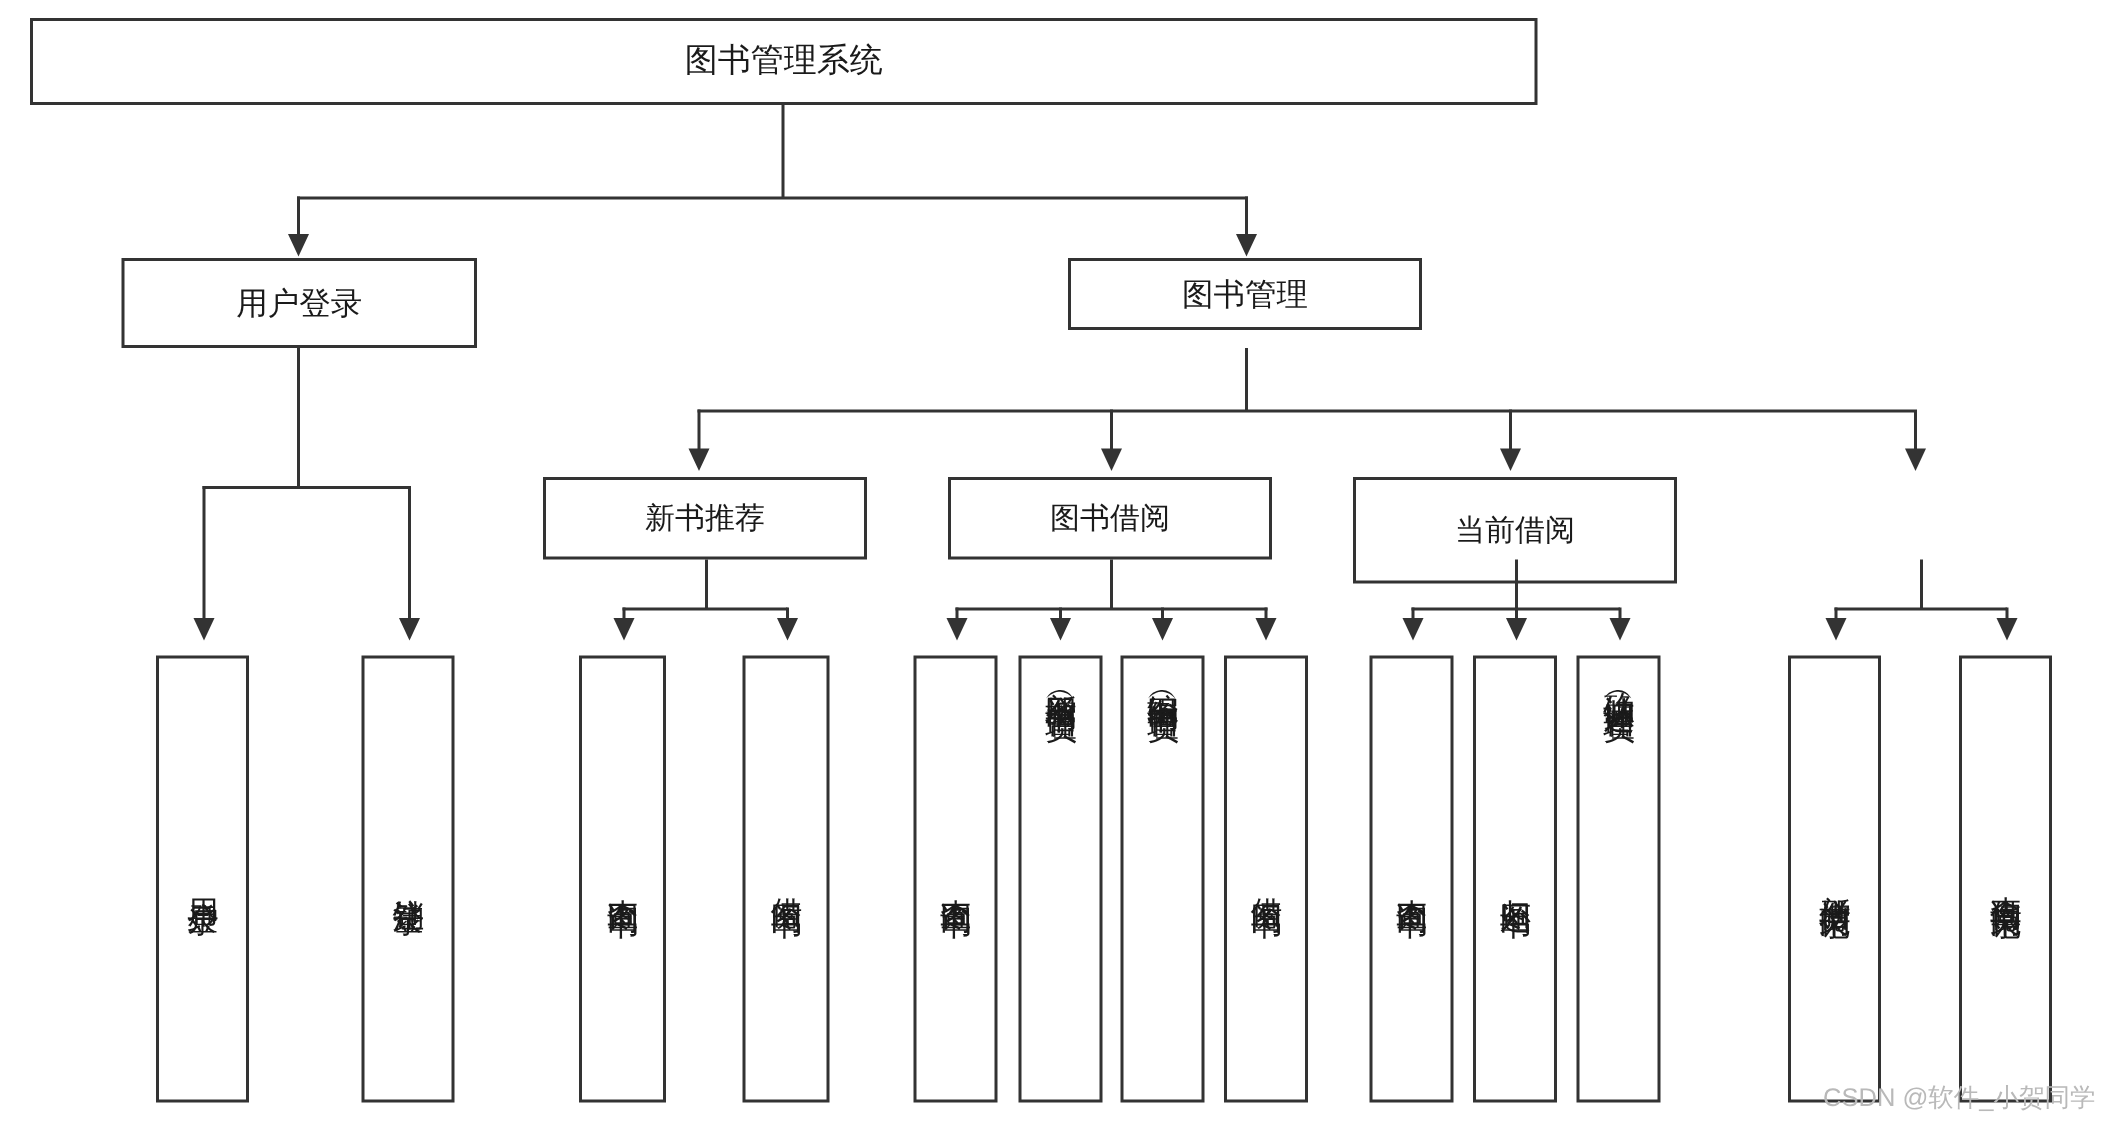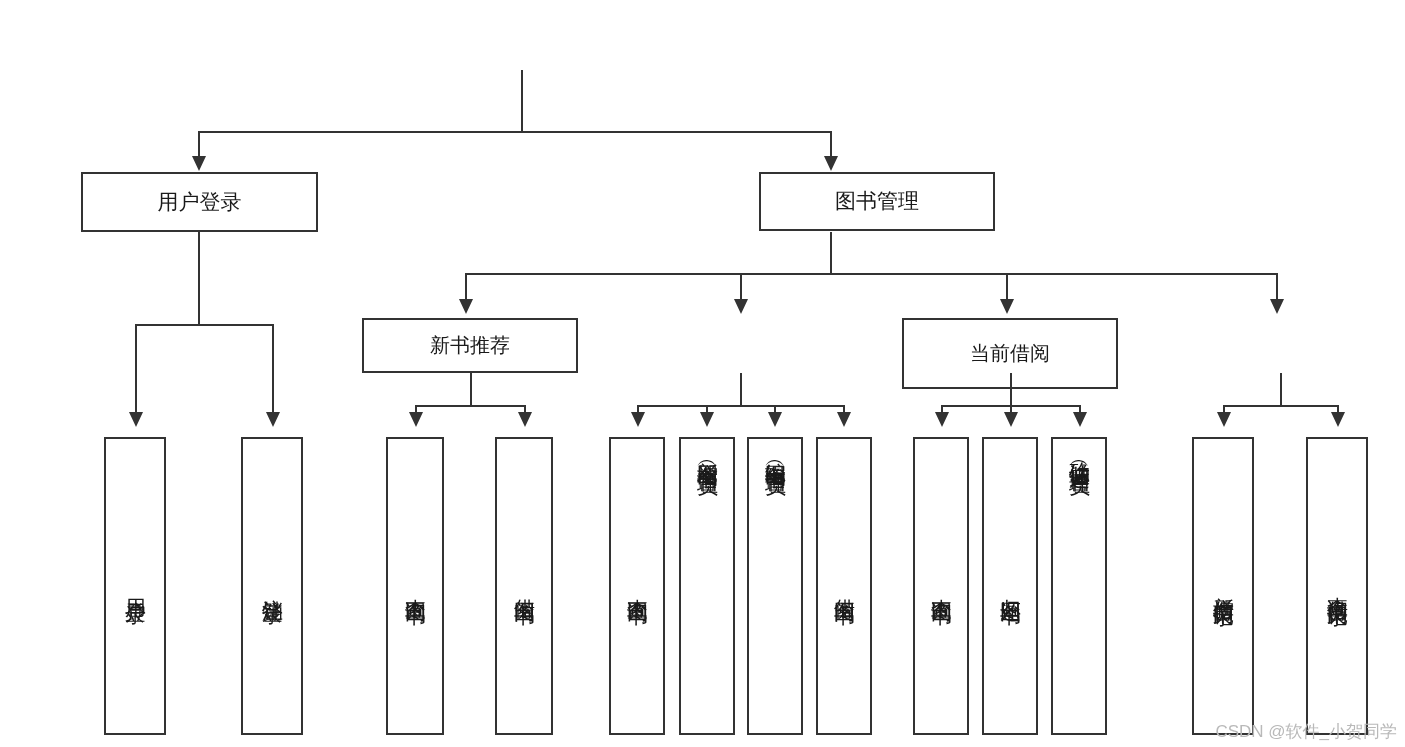--- a/index.html
+++ b/index.html
@@ -87,36 +87,39 @@
     white-space: nowrap;
     pointer-events: none;
     font-family: Liberation Sans, sans-serif;
   }
 </style>
 </head>
 <body>
 
 <div id="canvas">
 
+  <div class="node root" style="left:20px; top:12px; width:1005px; height:58px;">
+    <span>图书管理系统</span>
+  </div>
 
   <div class="edge v" style="left:521px; top:70px; height:62px;"></div>
 
   <div class="edge h" style="left:198px; top:131px; width:634px;"></div>
 
   <div class="edge v" style="left:198px; top:131px; height:28px;"></div>
   <div class="arrow" style="left:192px; top:156px;"></div>
 
   <div class="edge v" style="left:830px; top:131px; height:28px;"></div>
   <div class="arrow" style="left:824px; top:156px;"></div>
 
   <div class="node level1" style="left:81px; top:172px; width:237px; height:60px;">
     <span>用户登录</span>
   </div>
 
-  <div class="node level1" style="left:712px; top:172px; width:236px; height:59px;margin-left:47px;">
+  <div class="node level1" style="left:712px; top:172px; width:236px; height:48px;">
     <span>图书管理</span>
   </div>
 
   <div class="edge v" style="left:198px; top:232px; height:93px;"></div>
   <div class="edge h" style="left:135px; top:324px; width:139px;"></div>
   <div class="edge v" style="left:135px; top:324px; height:91px;"></div>
   <div class="arrow" style="left:129px; top:412px;"></div>
   <div class="edge v" style="left:272px; top:324px; height:91px;"></div>
   <div class="arrow" style="left:266px; top:412px;"></div>
 
@@ -128,20 +131,23 @@
   <div class="arrow" style="left:734px; top:299px;"></div>
   <div class="edge v" style="left:1006px; top:273px; height:28px;"></div>
   <div class="arrow" style="left:1000px; top:299px;"></div>
   <div class="edge v" style="left:1276px; top:273px; height:28px;"></div>
   <div class="arrow" style="left:1270px; top:299px;"></div>
 
   <div class="node level2" style="left:362px; top:318px; width:216px; height:55px;">
     <span>新书推荐</span>
   </div>
 
+  <div class="node level2" style="left:632px; top:318px; width:216px; height:55px;">
+    <span>图书借阅</span>
+  </div>
 
   <div class="node level2" style="left:902px; top:318px; width:216px; height:71px;">
     <span>当前借阅</span>
   </div>
 
 
   <div class="edge v" style="left:470px; top:373px; height:33px;"></div>
   <div class="edge h" style="left:415px; top:405px; width:110px;"></div>
   <div class="edge v" style="left:415px; top:405px; height:10px;"></div>
   <div class="arrow" style="left:409px; top:412px;"></div>

